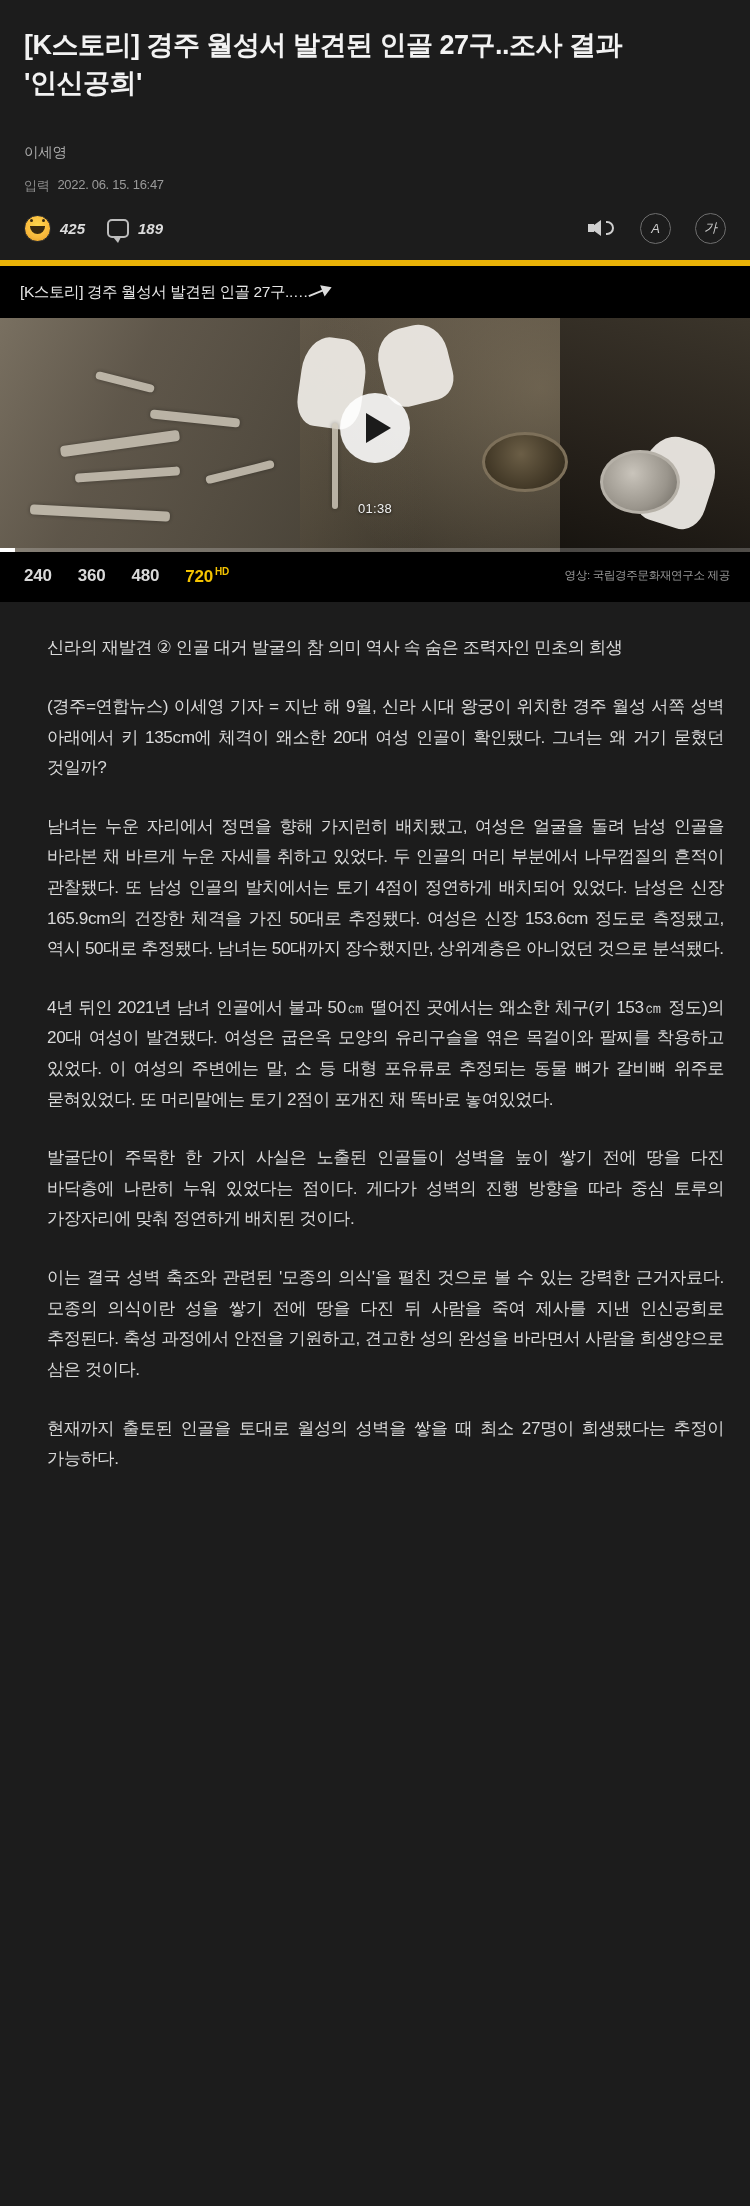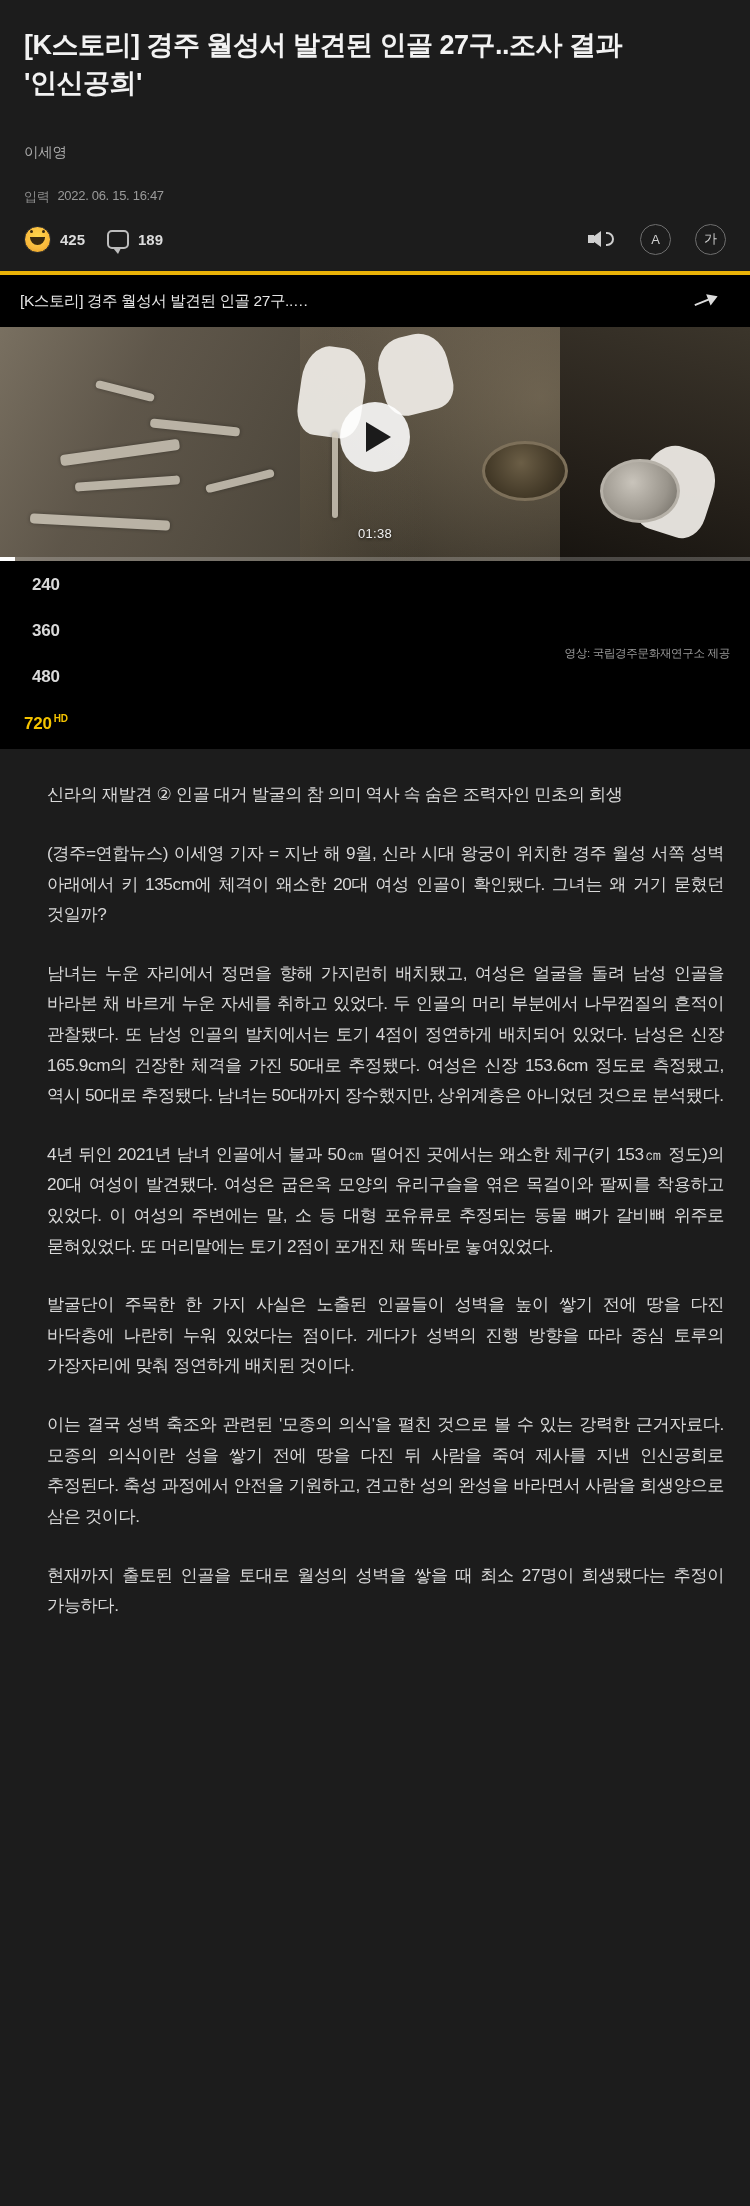--- a/index.html
+++ b/index.html
@@ -30,37 +30,38 @@
     letter-spacing: -0.5px;
     word-break: keep-all;
   }
   .byline {
     margin-top: 40px;
     font-size: 14.5px;
     color: #a9a9a9;
     letter-spacing: -0.3px;
   }
   .timestamp {
-    margin-top: 26px;
+    margin-top: 15px;
     font-size: 13px;
     color: #9a9a9a;
     letter-spacing: -0.3px;
     display: flex;
     gap: 8px;
   }
   .timestamp .tlabel { color: #8e8e8e; }
 
   
   .toolbar {
     margin-top: 18px;
     padding: 0 24px 16px 24px;
     display: flex;
     align-items: center;
     justify-content: space-between;
-    border-bottom: 4px solid #eab308;
+    border-bottom: 6px solid #eab308;
+    font-style: italic;
   }
   .toolbar-left {
     display: flex;
     align-items: center;
     gap: 22px;
   }
   .reaction {
     display: flex;
     align-items: center;
     gap: 9px;
@@ -154,21 +155,21 @@
 
   
   .player {
     position: relative;
     width: 750px;
     background: #000;
   }
   .player-top {
     display: flex;
     align-items: center;
-    justify-content: space-between;
+    justify-content: flex-start;
     padding: 16px 32px 14px 20px;
     background: #000;
   }
   .player-title {
     font-size: 15.5px;
     color: #e6e6e6;
     letter-spacing: -0.4px;
     white-space: nowrap;
     overflow: hidden;
     text-overflow: ellipsis;
@@ -261,21 +262,21 @@
     width: 0; height: 0;
     border-top: 15px solid transparent;
     border-bottom: 15px solid transparent;
     border-left: 25px solid #1b1b1b;
     margin-left: 6px;
   }
   .duration {
     position: absolute;
     left: 50%;
     transform: translateX(-50%);
-    bottom: 20px;
+    bottom: 36px;
     color: #f0f0f0;
     font-size: 13px;
     letter-spacing: 0.3px;
     text-shadow: 0 1px 3px rgba(0,0,0,.8);
   }
   .progress-track {
     position: absolute;
     left: 0; right: 0; bottom: 0;
     height: 4px;
     background: rgba(255,255,255,0.22);
@@ -290,21 +291,20 @@
     display: flex;
     align-items: center;
     justify-content: space-between;
     background: #000;
     padding: 14px 20px 16px 24px;
   }
   .quality-list {
     display: flex;
     align-items: center;
     gap: 26px;
-    flex-direction: column;
   }
   .q-item {
     font-size: 17px;
     font-weight: 700;
     color: #d9d9d9;
     letter-spacing: -0.2px;
   }
   .q-item.active { color: #f5c400; }
   .q-item .hd {
     font-size: 10px;

